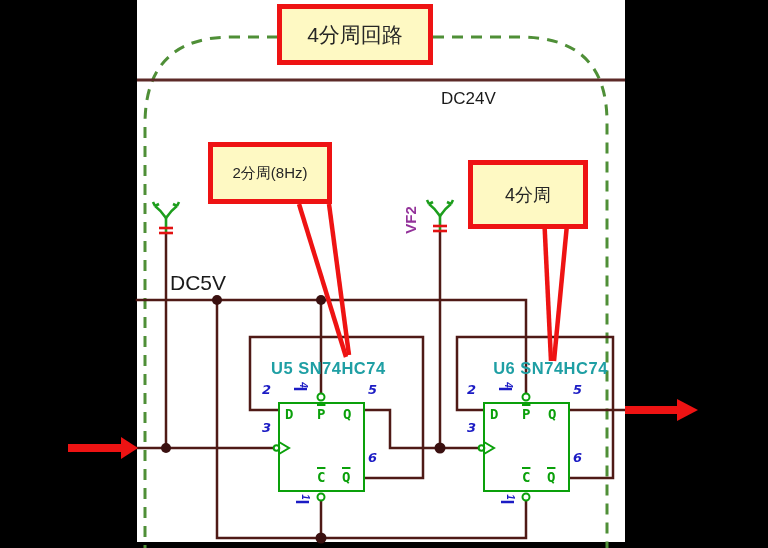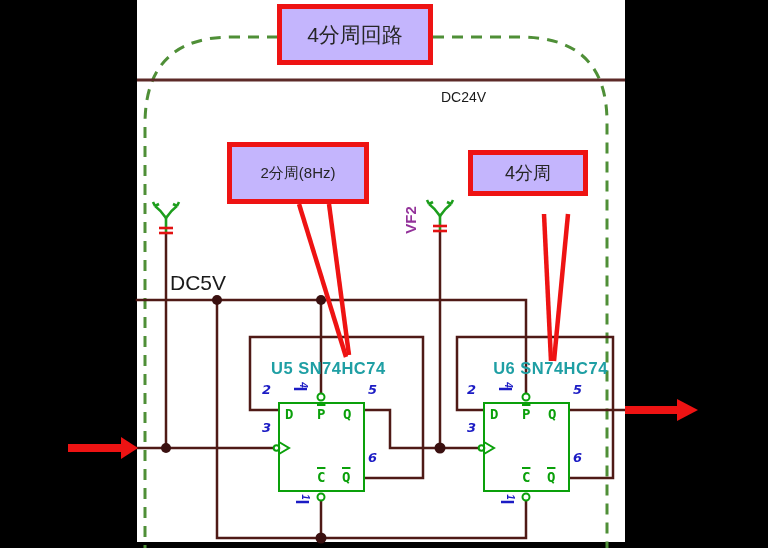--- a/index.html
+++ b/index.html
@@ -5,21 +5,21 @@
   html,body{margin:0;padding:0;background:#000;}
   #stage{
     position:relative;width:768px;height:548px;background:#000;
     overflow:hidden;font-family:"Liberation Sans","DejaVu Sans",sans-serif;
   }
   #paper{position:absolute;left:137px;top:0;width:488px;height:542px;background:#ffffff;}
   .abs{position:absolute;}
   .label{color:#1a1a1a;}
   
   .redbox{
-    position:absolute;background:#c4b5fd;border:5px solid #ee1313;
+    position:absolute;background:#fef9c3;border:5px solid #ee1313;
     display:flex;align-items:center;justify-content:center;
     color:#262626;box-sizing:border-box;
   }
   
   .ffbox{position:absolute;width:87px;height:90px;border:2.5px solid #0aa00a;box-sizing:border-box;background:transparent;}
   .port{position:absolute;color:#0aa00a;font-family:"DejaVu Sans Mono","Liberation Mono",monospace;
         font-weight:bold;font-size:14px;line-height:1.15;}
   .ovl{text-decoration:overline;text-decoration-thickness:1.5px;}
   .pin-num{position:absolute;color:#1b1bc4;font-weight:bold;font-style:italic;
            font-size:13px;line-height:1;font-family:"DejaVu Sans","Liberation Sans",sans-serif;}
@@ -137,21 +137,21 @@
     <span class="port ovl" style="left:62px;top:65px;">Q</span>
   </div>
   <div class="refdes clip" style="left:476px;top:360px;width:149px;text-align:center;">U6 SN74HC74</div>
   <span class="pin-num" style="left:467px;top:383px;">2</span>
   <span class="pin-num" style="left:467px;top:421px;">3</span>
   <span class="pin-num" style="left:573px;top:383px;">5</span>
   <span class="pin-num" style="left:573px;top:451px;">6</span>
   <span class="pin-num-rot" style="left:505px;top:380px;">4</span>
   <span class="pin-num-rot" style="left:507px;top:492px;">1</span>
 
-  <div class="abs label" style="left:441px;top:89px;font-size:14px;">DC24V</div>
+  <div class="abs label" style="left:441px;top:89px;font-size:17px;">DC24V</div>
   <div class="abs label" style="left:170px;top:271px;font-size:21px;">DC5V</div>
 
   <div class="netlabel" style="left:383px;top:210px;width:56px;height:20px;">VF2</div>
 
   <svg width="768" height="548" viewBox="0 0 768 548">
     <g stroke="#ee1313" stroke-width="4.5" fill="none">
       <path d="M299,204 L346,357"></path>
       <path d="M329,204 L349,355"></path>
       <path d="M544,214 L551,361"></path>
       <path d="M568,214 L554,361"></path>
@@ -164,20 +164,20 @@
       <g>
         <rect x="625" y="406" width="52" height="8"></rect>
         <polygon points="677,399 698,410 677,421"></polygon>
       </g>
     </g>
   </svg>
 
   <div class="redbox" style="left:277px;top:4px;width:156px;height:61px;font-size:21px;">
     <span>4分周回路</span>
   </div>
-  <div class="redbox" style="left:208px;top:142px;width:142px;height:62px;font-size:15px;margin-left:19px;">
+  <div class="redbox" style="left:208px;top:142px;width:124px;height:62px;font-size:15px;">
     <span>2分周(8Hz)</span>
   </div>
-  <div class="redbox" style="left:468px;top:150px;width:120px;height:46px;font-size:18px;">
+  <div class="redbox" style="left:468px;top:160px;width:120px;height:69px;font-size:18px;">
     <span>4分周</span>
   </div>
 
 </div>
 
 </body></html>

